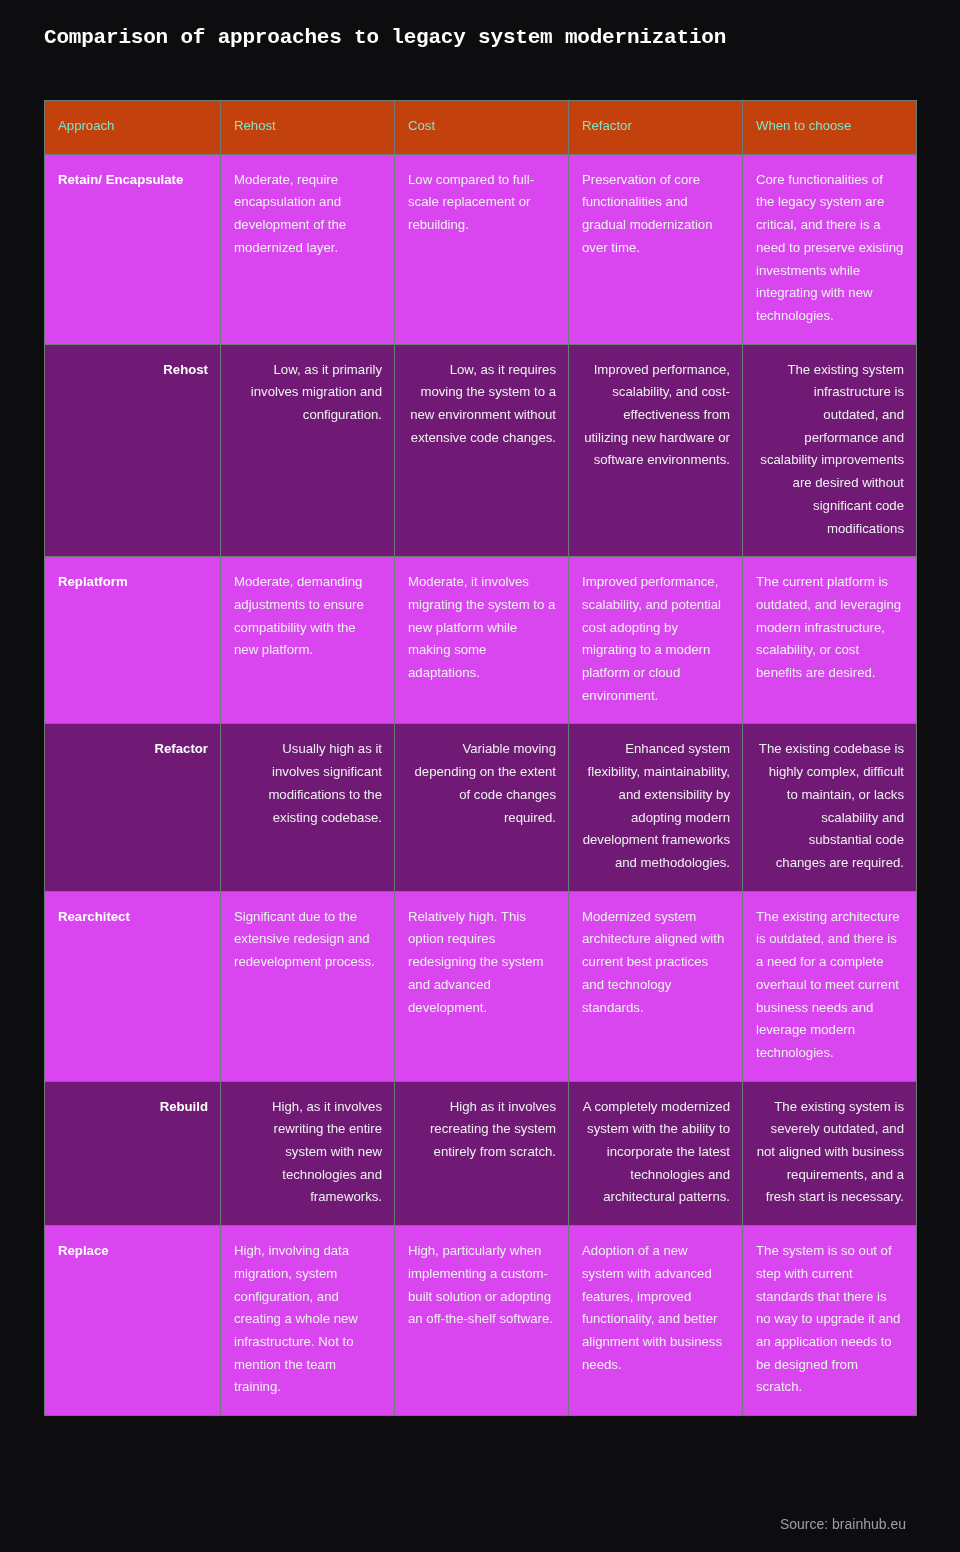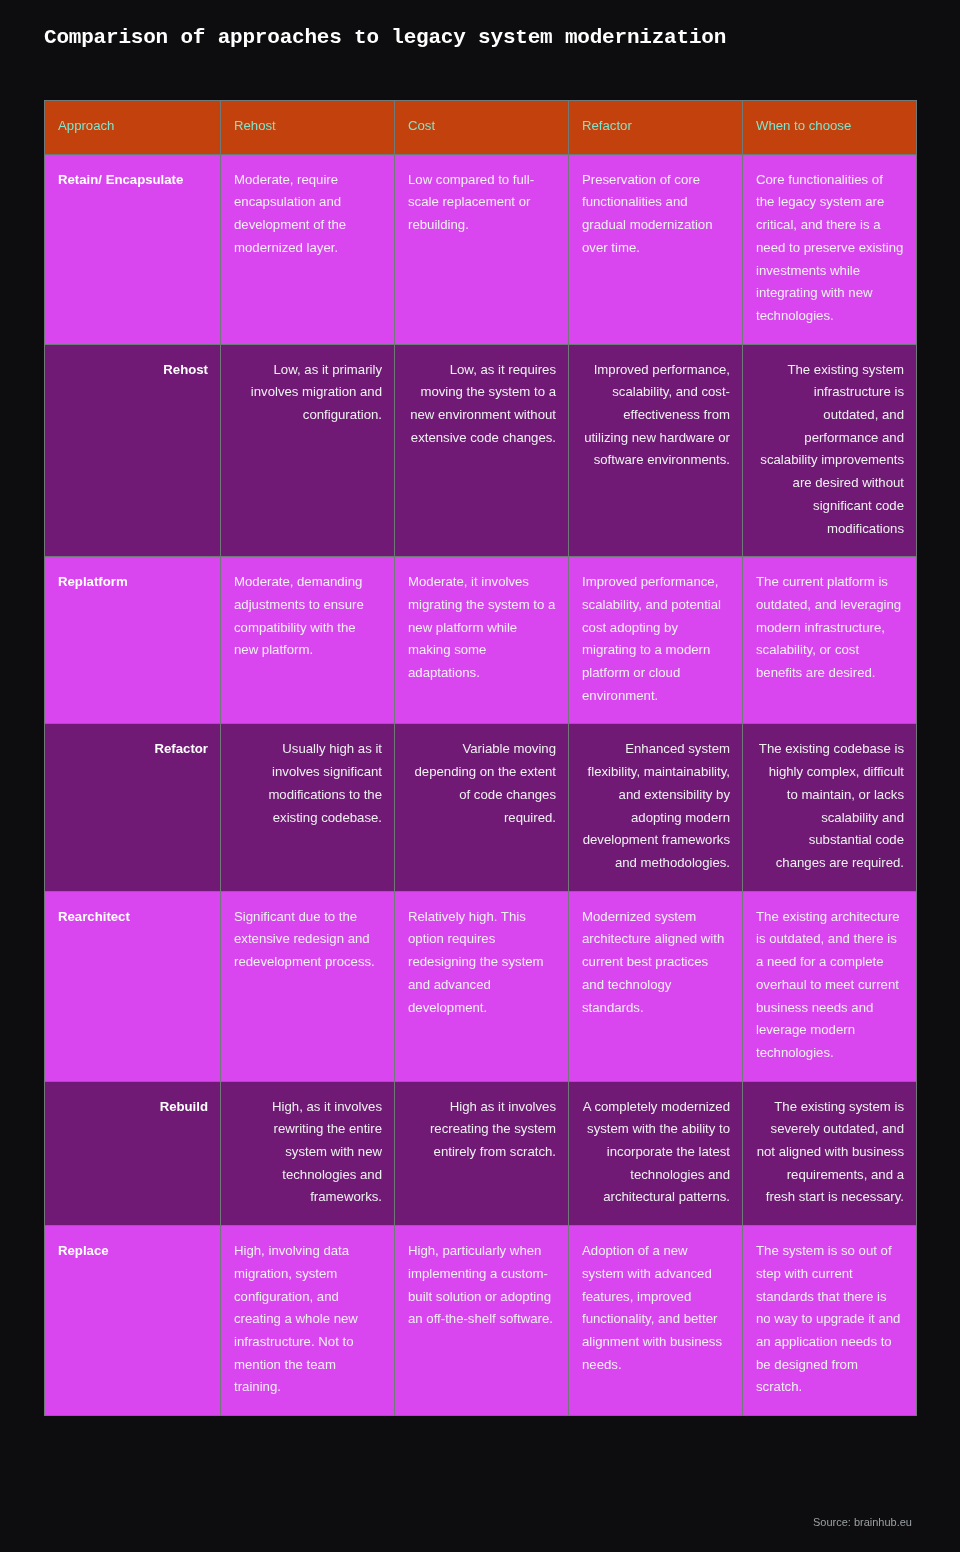--- a/index.html
+++ b/index.html
@@ -65,22 +65,22 @@
   td.approach-cell {
     font-weight: bold;
     font-size: 13.6px;
     color: #ffffff;
     line-height: 1.5;
   }
   td.detail-cell { color: #eef1f0; }
 
   .source-note {
     position: absolute;
-    right: 48px; top: 1516px;
-    font-size: 11px;
+    right: 54px; top: 1516px;
+    font-size: 14px;
     color: #9aa0a2;
   }
 </style>
 </head>
 <body>
 
 <div class="page-title">Comparison of approaches to legacy system modernization</div>
 
 <div class="table-wrap">
   <table class="comparison">

